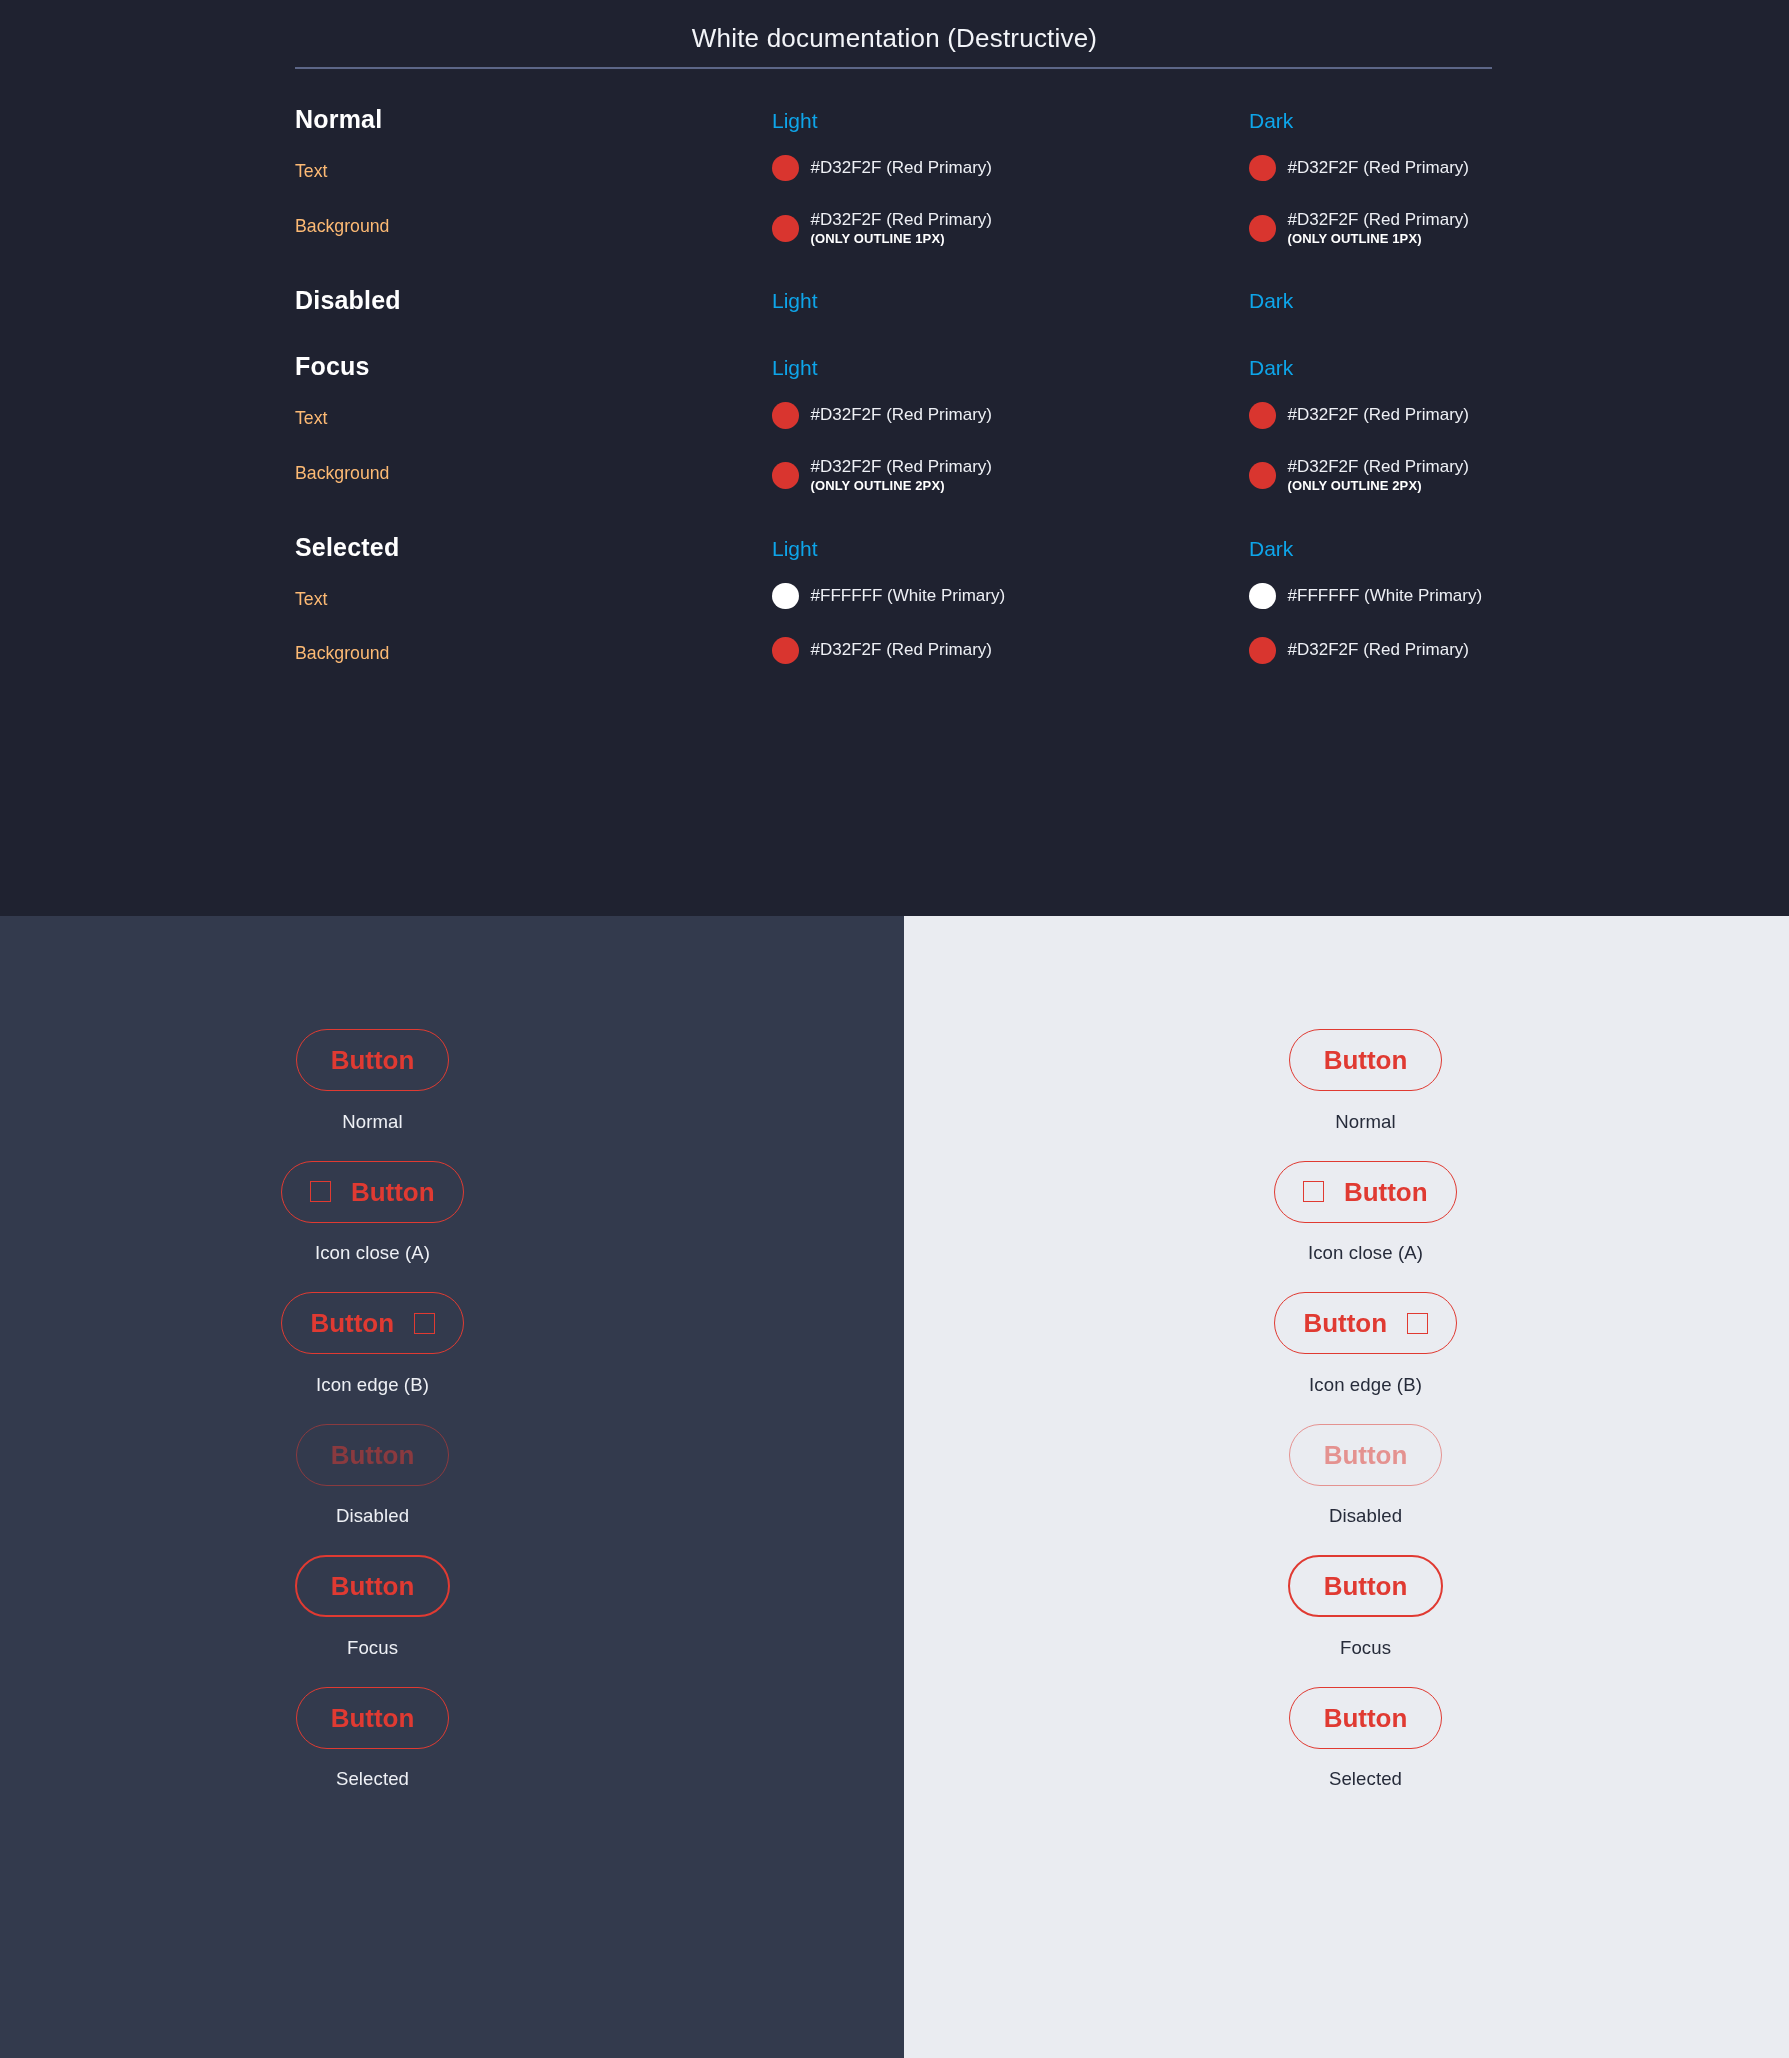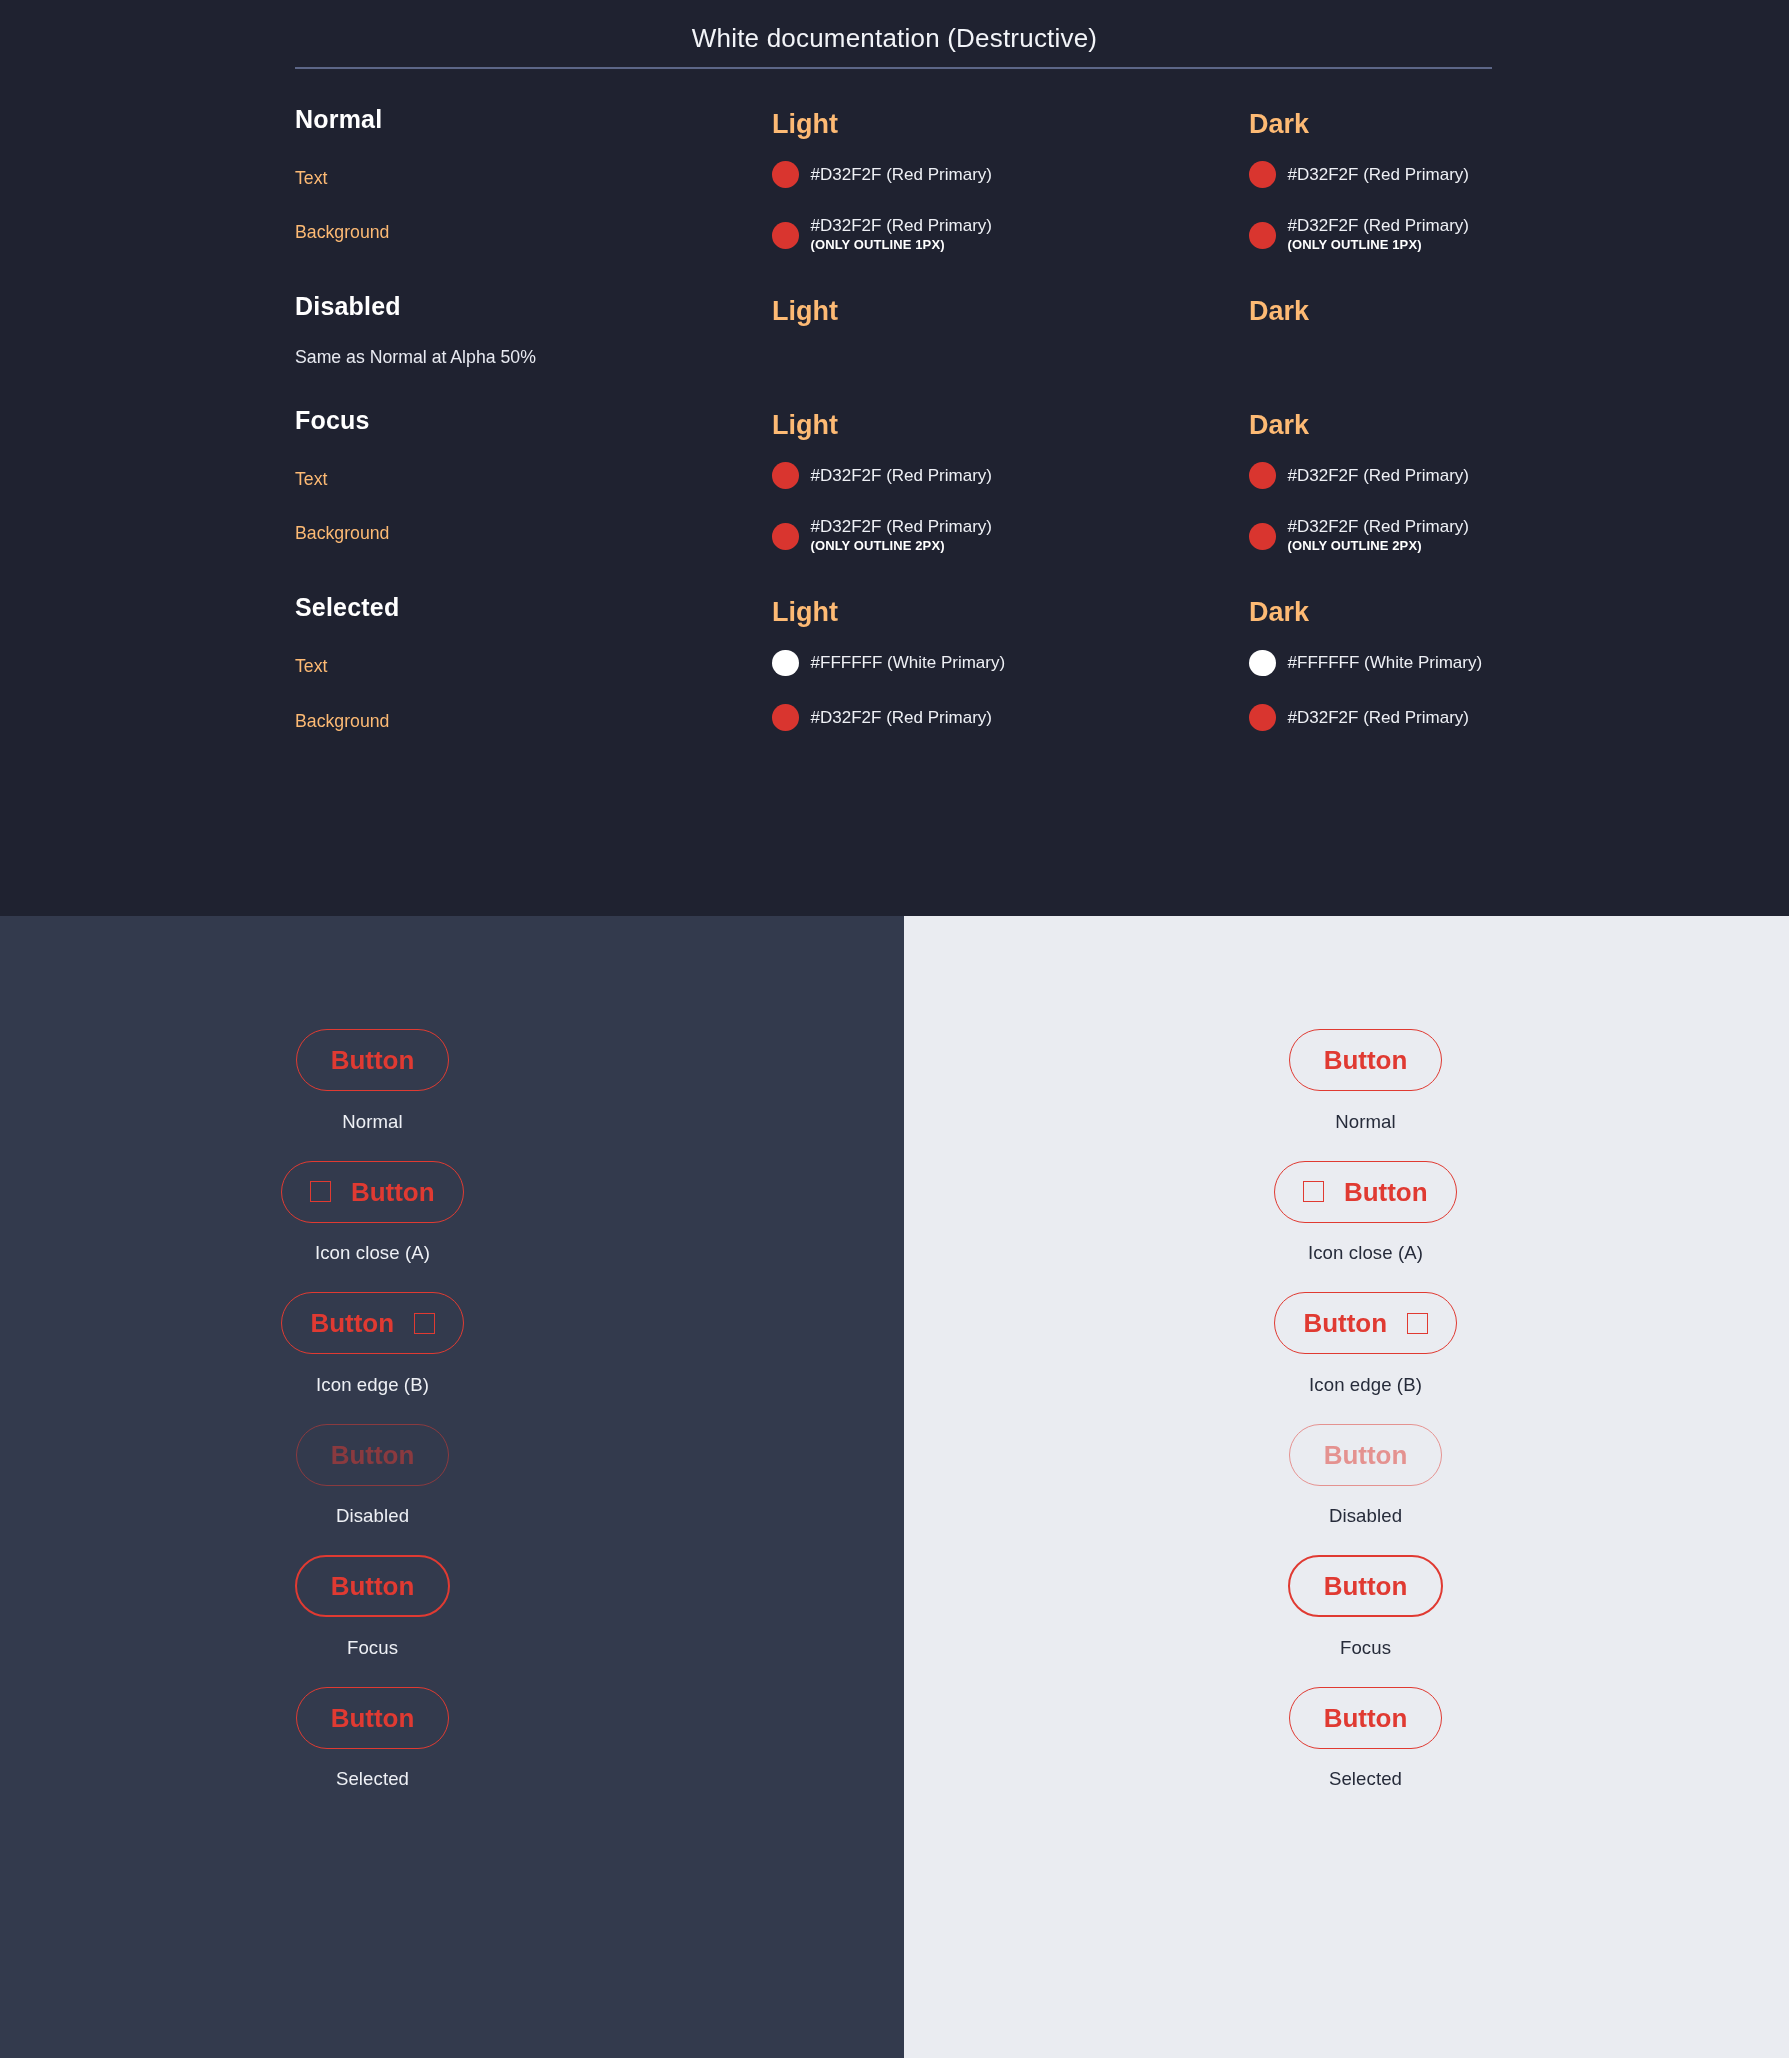--- a/index.html
+++ b/index.html
@@ -62,23 +62,23 @@
 
   .state-heading {
     color: #ffffff;
     font-size: 25px;
     font-weight: 700;
     letter-spacing: 0.2px;
     line-height: 1.1;
   }
 
   .mode-heading {
-    color: #fdba74;
-    font-size: 27px;
-    font-weight: 700;
+    color: #0ea5e9;
+    font-size: 21px;
+    font-weight: 400;
     line-height: 1.2;
     padding-top: 1.8px;
   }
 
   .rows { margin-top: 19.5px; }
 
   .row {
     display: grid;
     grid-template-columns: 477px 477px 1fr;
     align-items: flex-start;
@@ -269,21 +269,20 @@
                 </div>
               </div>
             </div>
           </div>
           <div class="state-block">
             <div class="state-grid">
               <div class="state-heading">Disabled</div>
               <div class="mode-heading">Light</div>
               <div class="mode-heading">Dark</div>
             </div>
-            <div class="note-text">Same as Normal at Alpha 50%</div>
           </div>
           <div class="state-block">
             <div class="state-grid">
               <div class="state-heading">Focus</div>
               <div class="mode-heading">Light</div>
               <div class="mode-heading">Dark</div>
             </div>
             <div class="rows">
               <div class="row">
                 <div class="row-label">Text</div>

